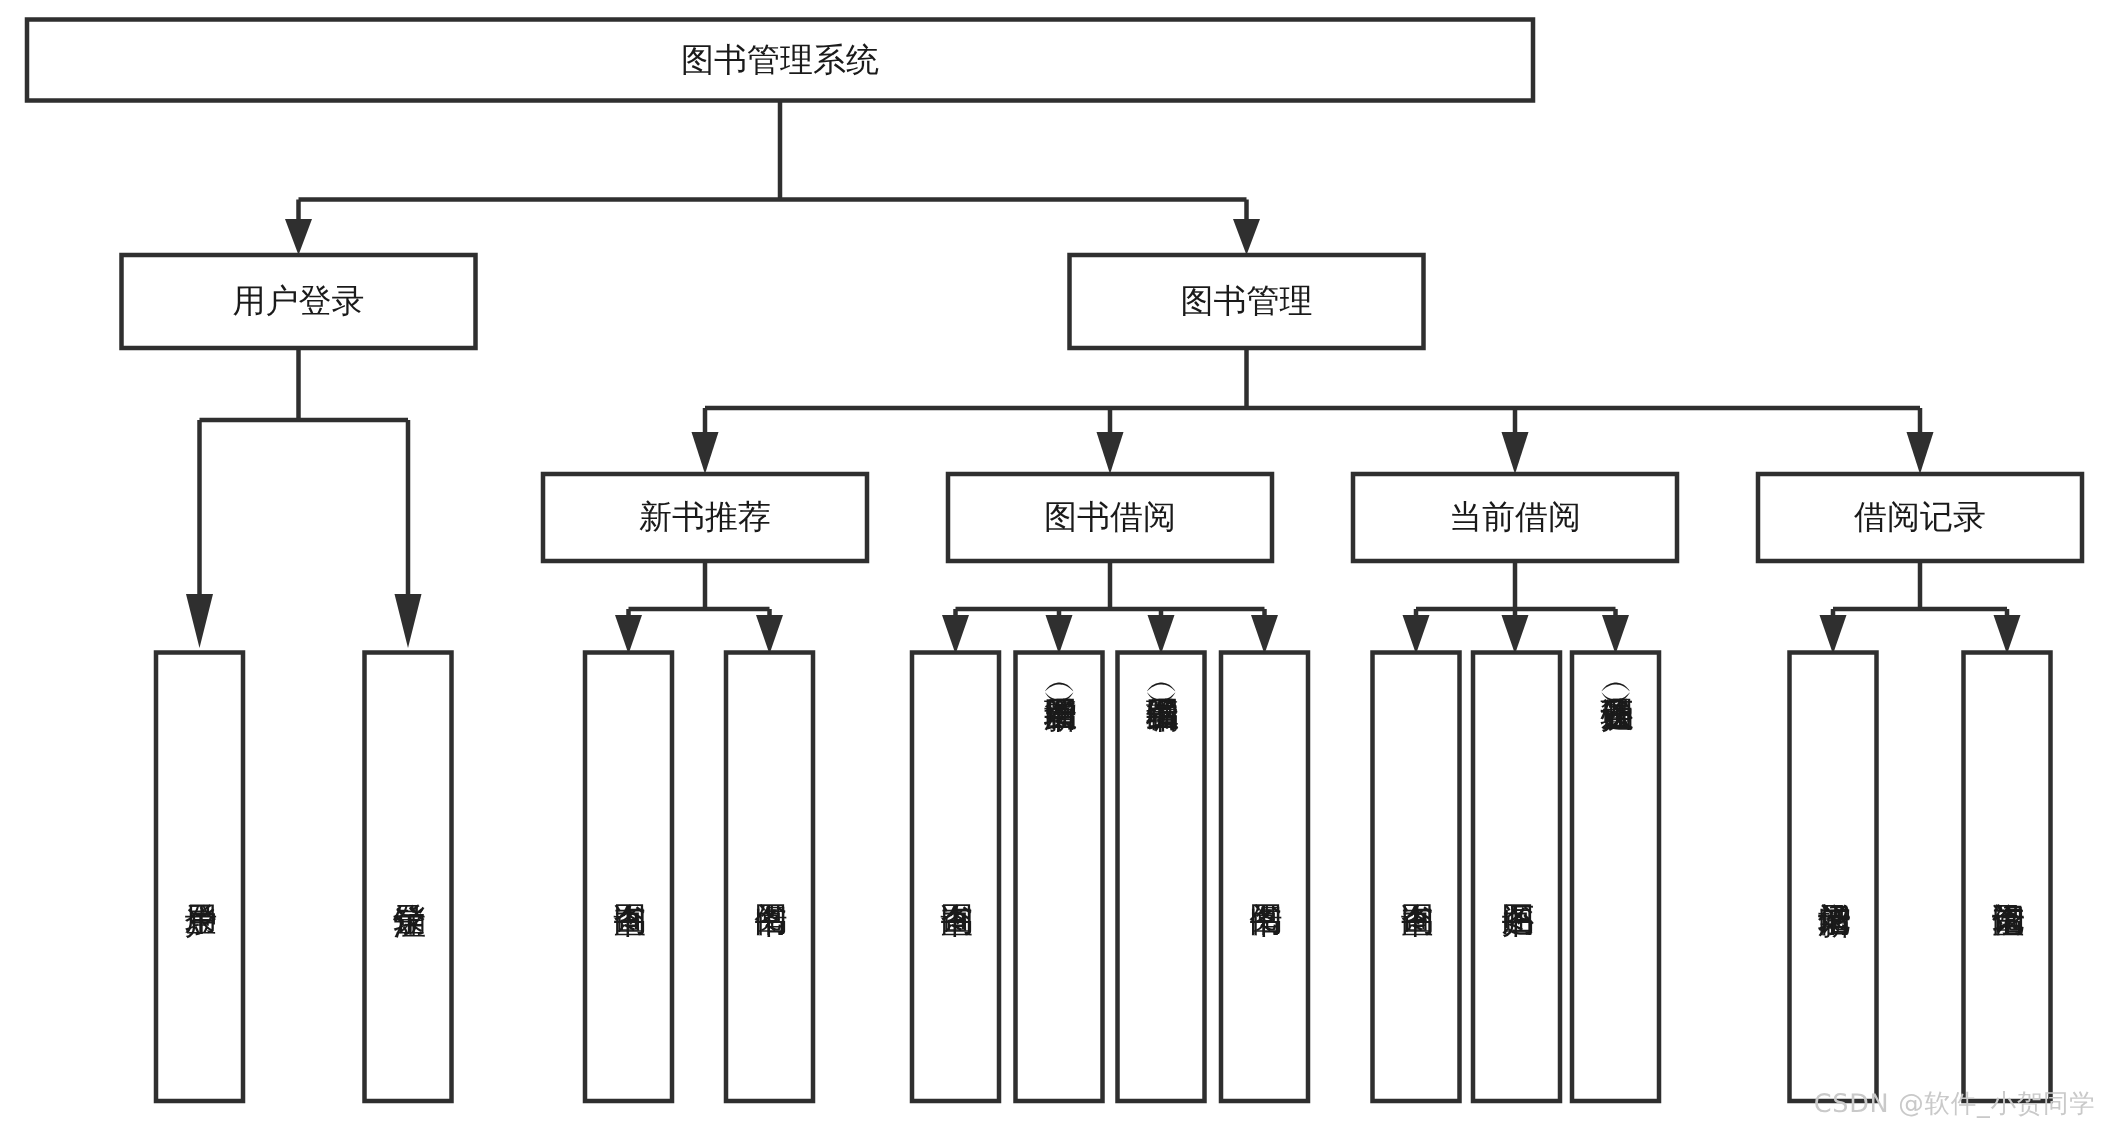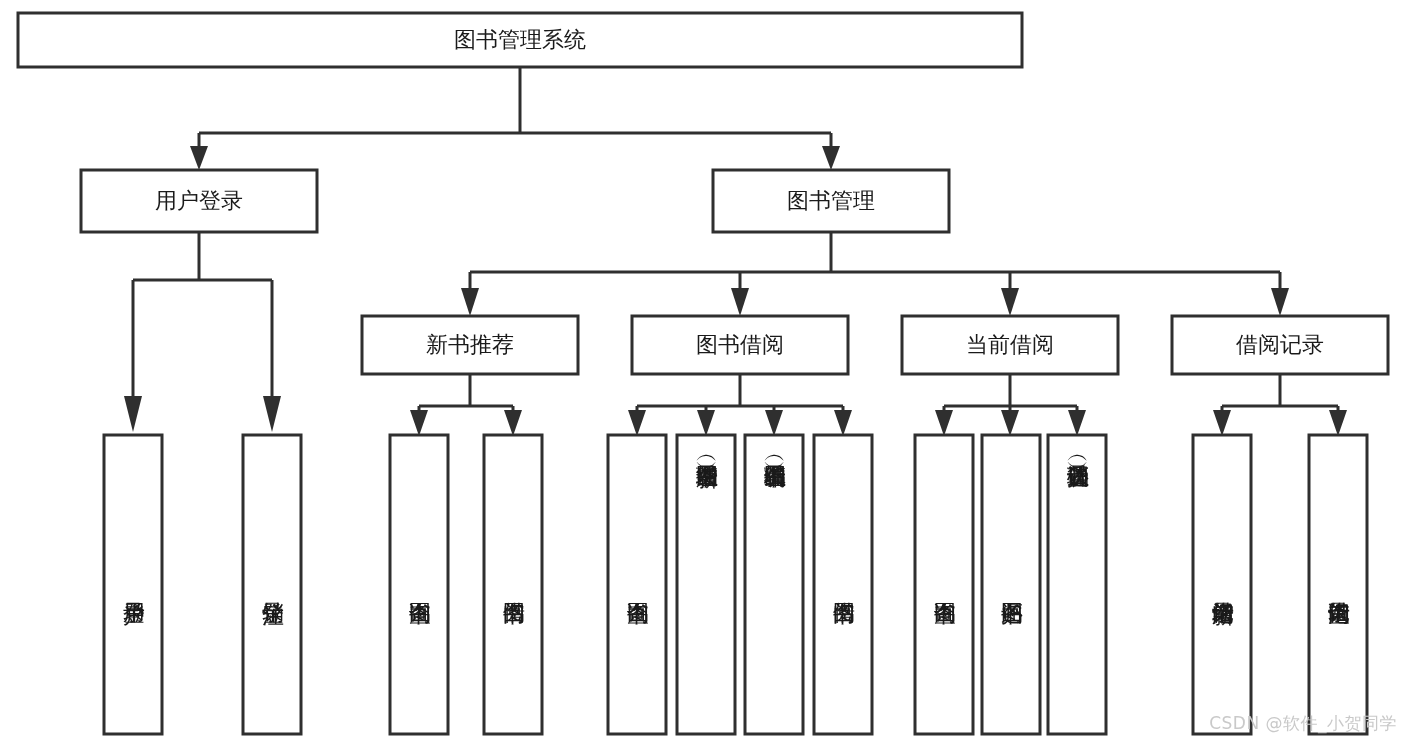--- a/index.html
+++ b/index.html
@@ -51,21 +51,21 @@
   .label-h {
     font-size: 22px;
   }
   .label-v {
     font-size: 22px;
     text-anchor: middle;
   }
   .watermark {
     position: absolute;
     right: 8px;
-    bottom: 12px;
+    bottom: 0;
     font-family: "DejaVu Sans", "Liberation Sans", sans-serif;
     font-size: 17px;
     color: #c9c9c9;
     letter-spacing: 0.5px;
     white-space: nowrap;
     pointer-events: none;
   }
 </style>
 </head>
 <body>

